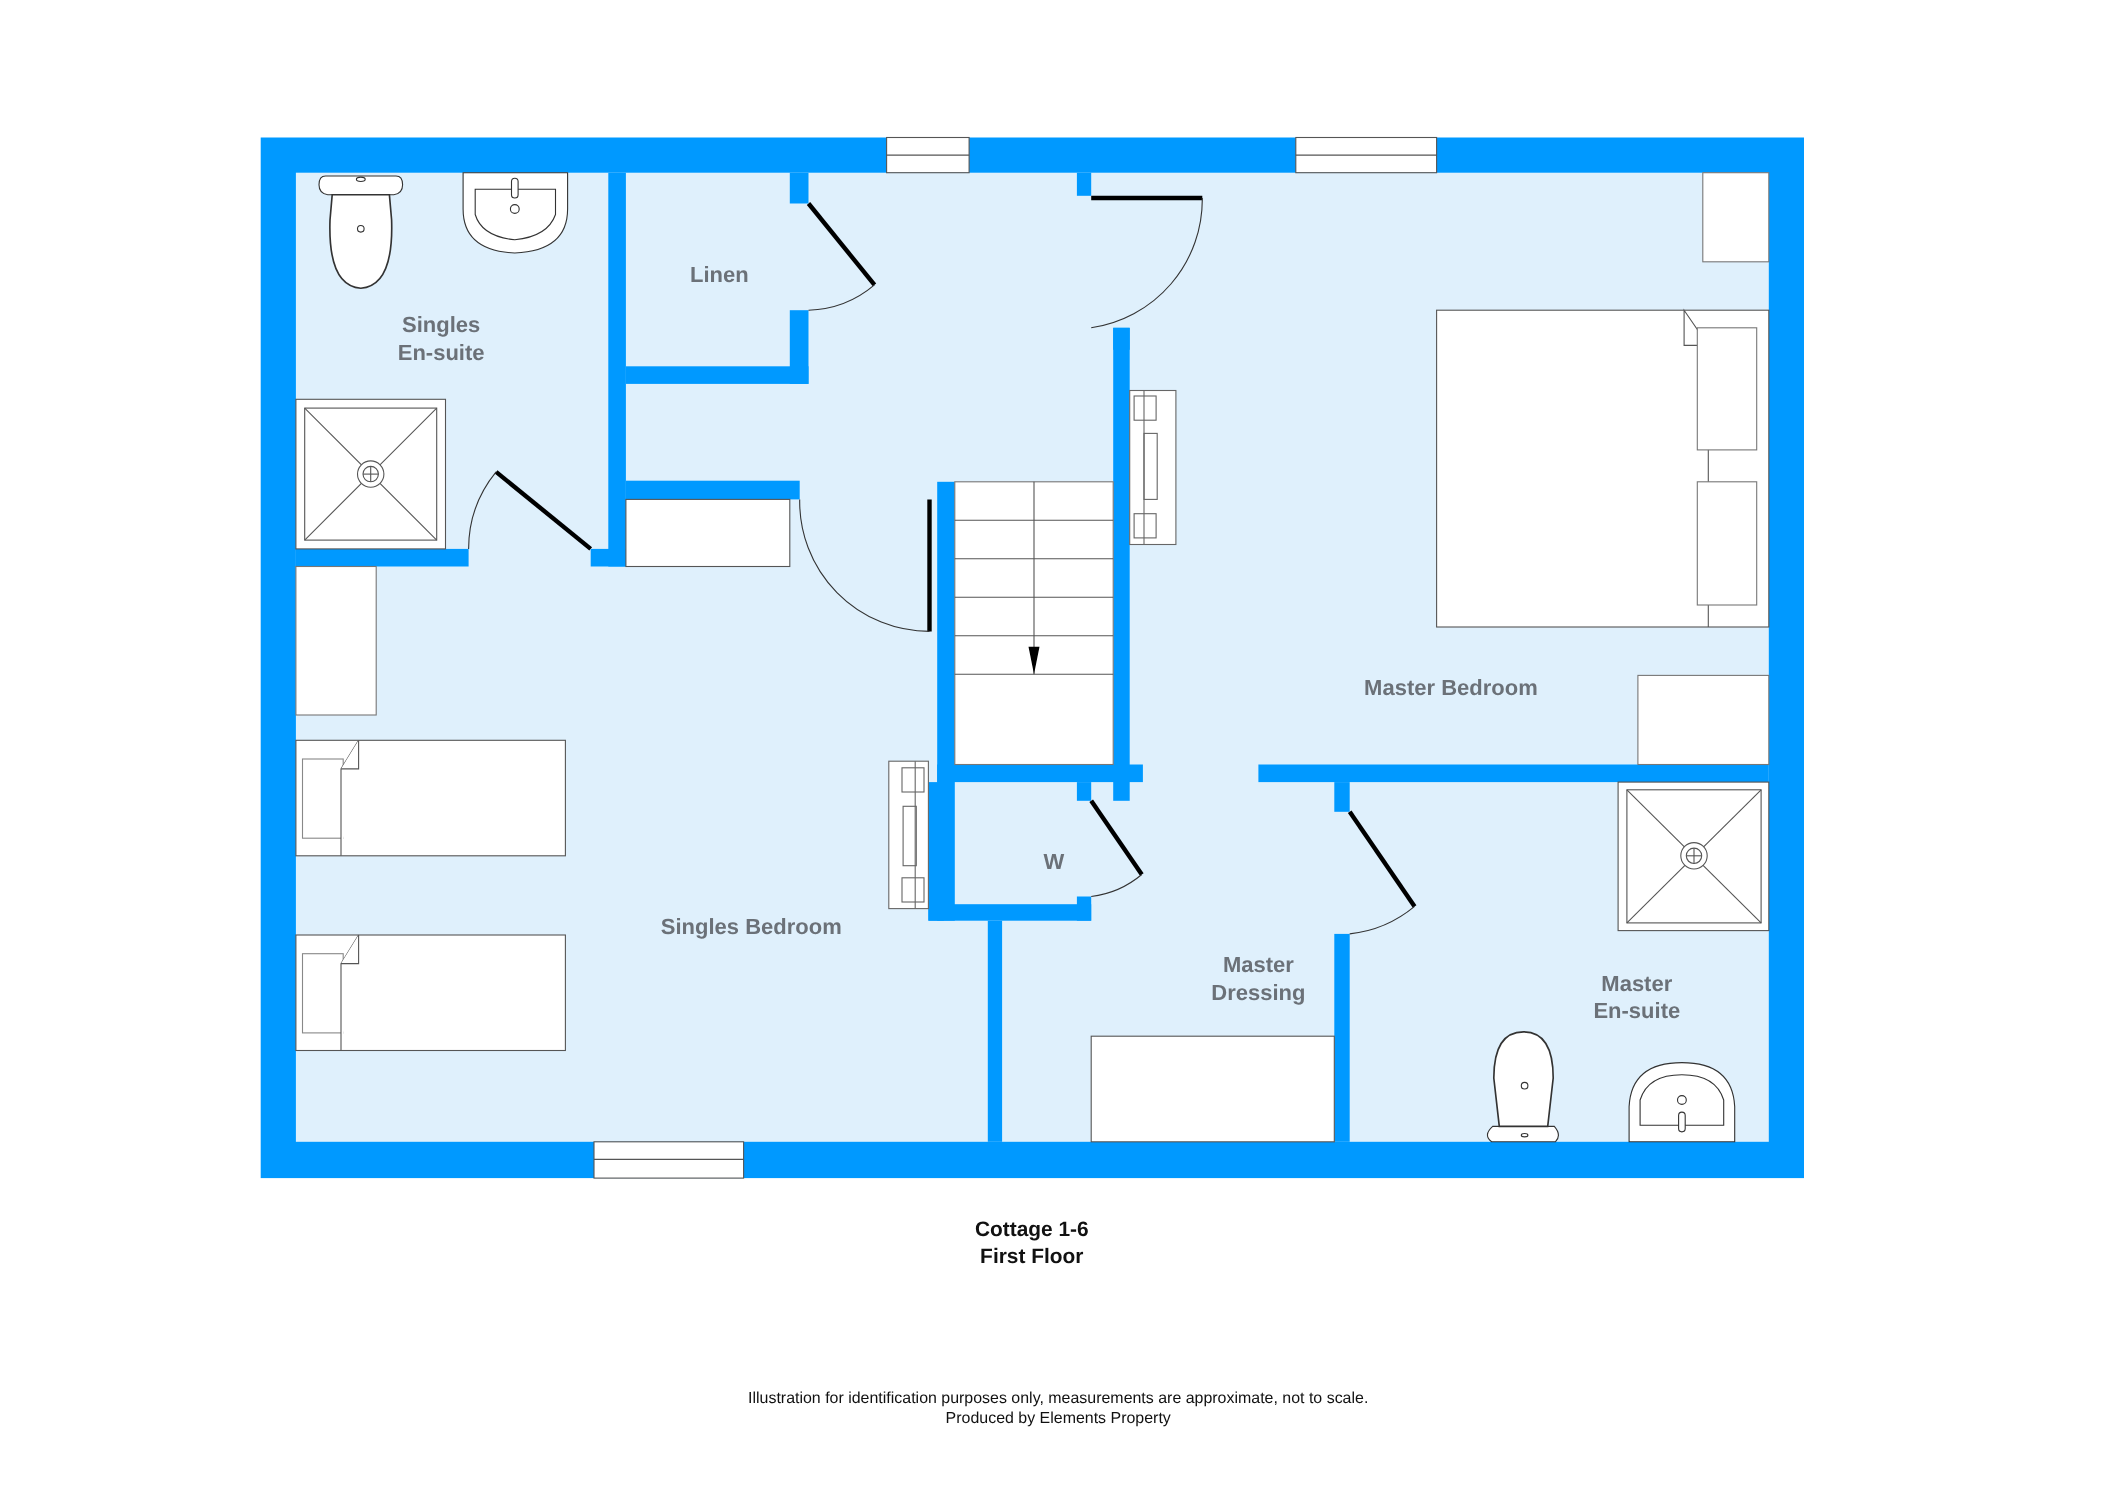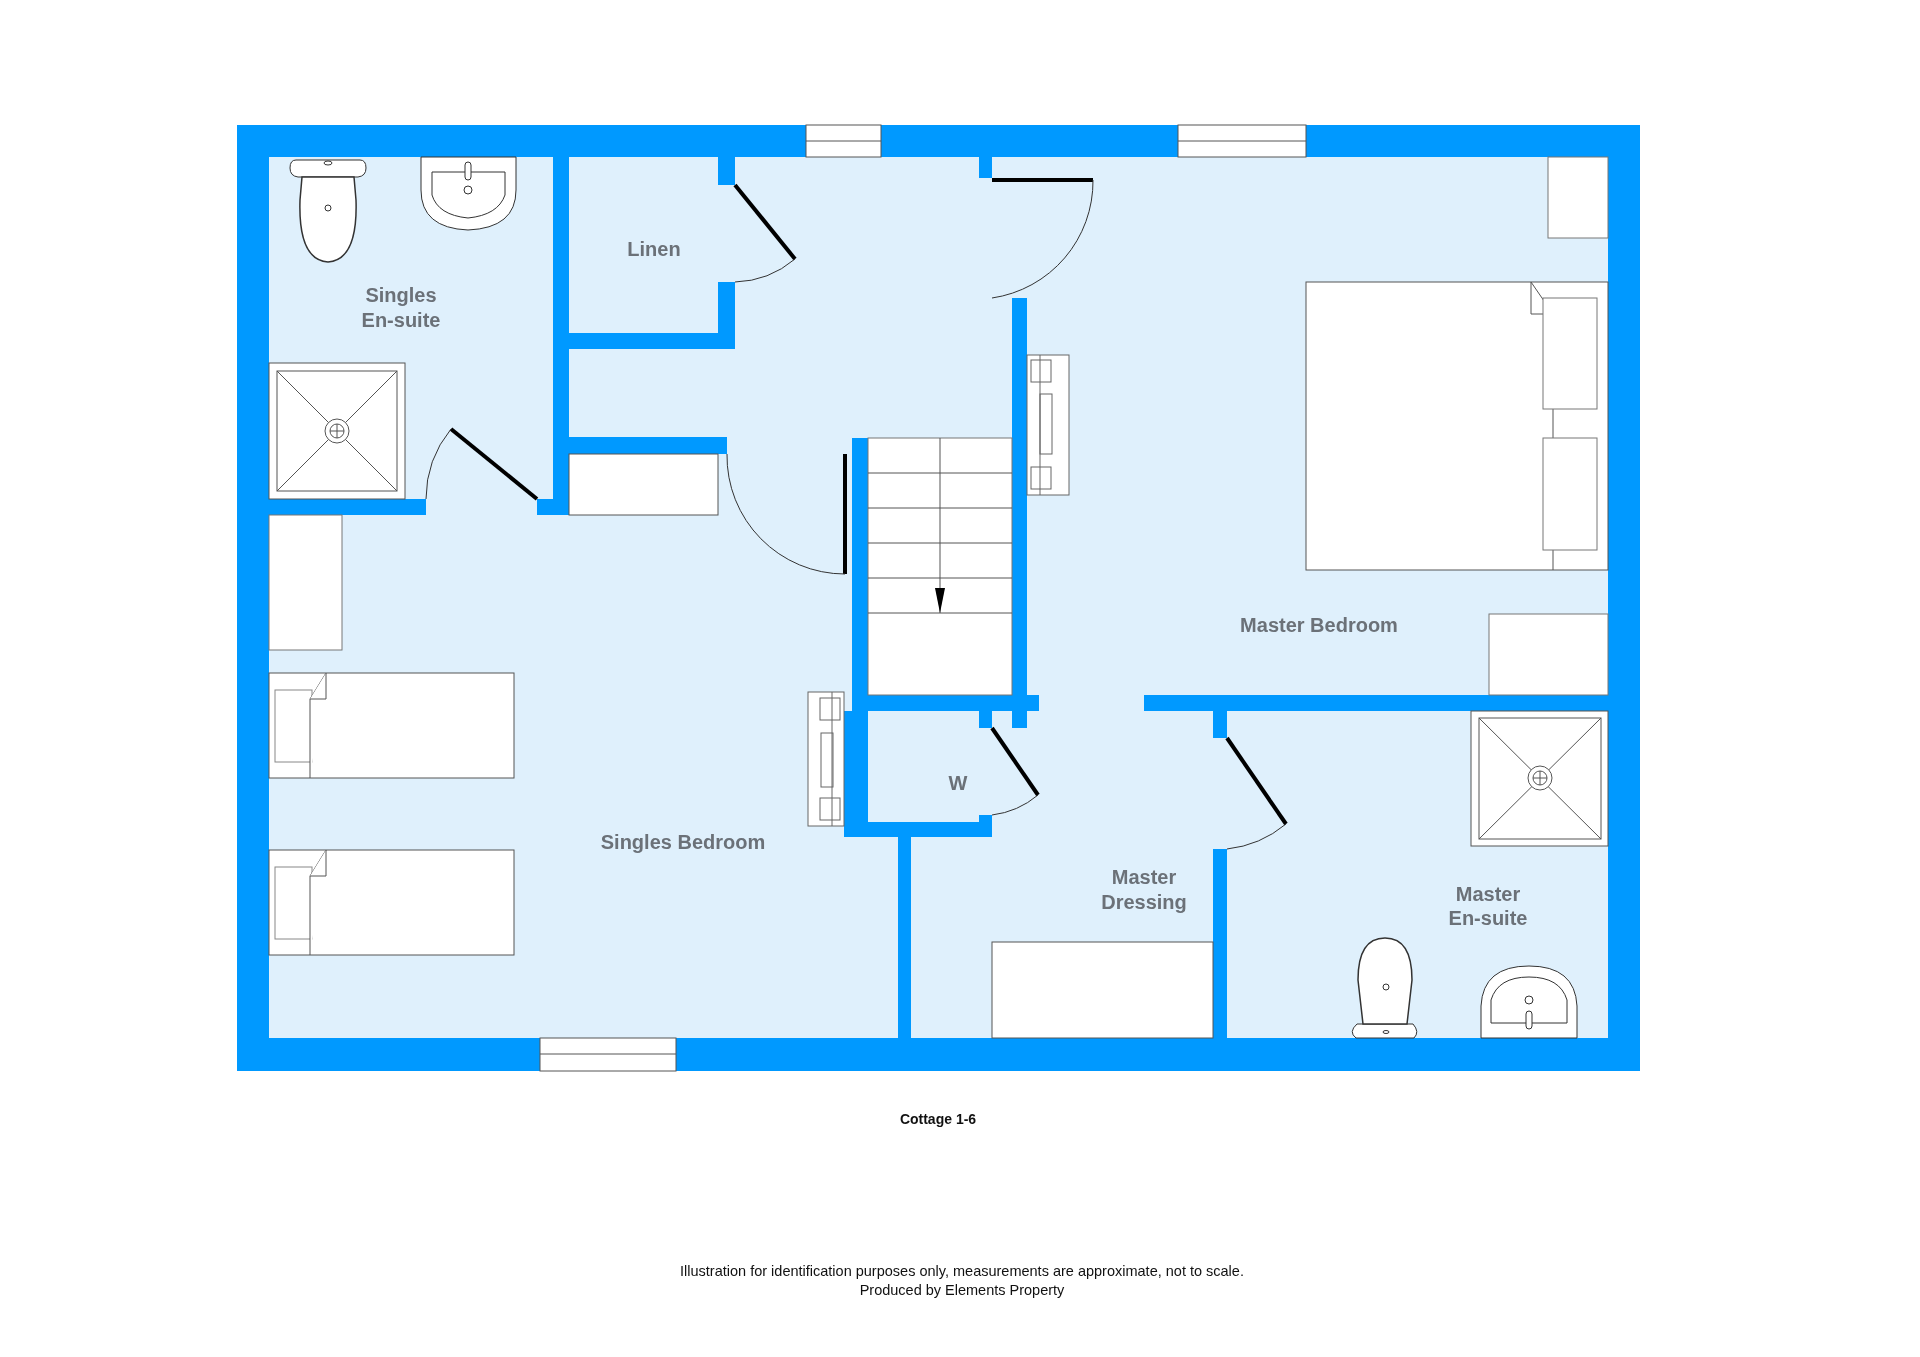--- a/index.html
+++ b/index.html
@@ -1,19 +1,19 @@
 <!DOCTYPE html>
 <html><head>
 <meta charset="utf-8">
 <style>
   html,body{margin:0;padding:0;background:#ffffff;}
   body{width:1920px;height:1357px;position:relative;overflow:hidden;font-family:"Liberation Sans",sans-serif;}
   #plan{position:absolute;left:0;top:0;}
   .room-label{font-family:"Liberation Sans",sans-serif;font-weight:bold;font-size:20px;fill:#6b7178;}
-  .title{position:absolute;left:0;width:1876px;text-align:center;font-weight:bold;font-size:14px;color:#111;line-height:24px;}
+  .title{position:absolute;left:0;width:1876px;text-align:center;font-weight:bold;font-size:19px;color:#111;line-height:24px;}
   .disc{position:absolute;left:0;width:1924px;text-align:center;font-size:14.5px;color:#111;line-height:19px;}
 </style>
 </head>
 <body>
 
 <svg id="plan" width="1920" height="1357" viewBox="0 0 1920 1357">
 
   <rect x="237" y="125" width="1403" height="946" fill="#0099FF"></rect>
 
   <rect x="269" y="157" width="1339" height="881" fill="#DFF0FC"></rect>
@@ -200,18 +200,19 @@
   <text class="room-label" x="683" y="849" text-anchor="middle"><tspan>Singles Bedroom</tspan></text>
   <text class="room-label" x="958" y="790" text-anchor="middle"><tspan>W</tspan></text>
   <text class="room-label" x="1144" y="884" text-anchor="middle"><tspan>Master</tspan></text>
   <text class="room-label" x="1144" y="909" text-anchor="middle"><tspan>Dressing</tspan></text>
   <text class="room-label" x="1488" y="901" text-anchor="middle"><tspan>Master</tspan></text>
   <text class="room-label" x="1488" y="925" text-anchor="middle"><tspan>En-suite</tspan></text>
 </svg>
 
 <div class="title" style="top:1107px;">
   <div>Cottage 1-6</div>
+  <div>First Floor</div>
 </div>
 
 <div class="disc" style="top:1262px;">
   <div>Illustration for identification purposes only, measurements are approximate, not to scale.</div>
   <div>Produced by Elements Property</div>
 </div>
 
 </body></html>

